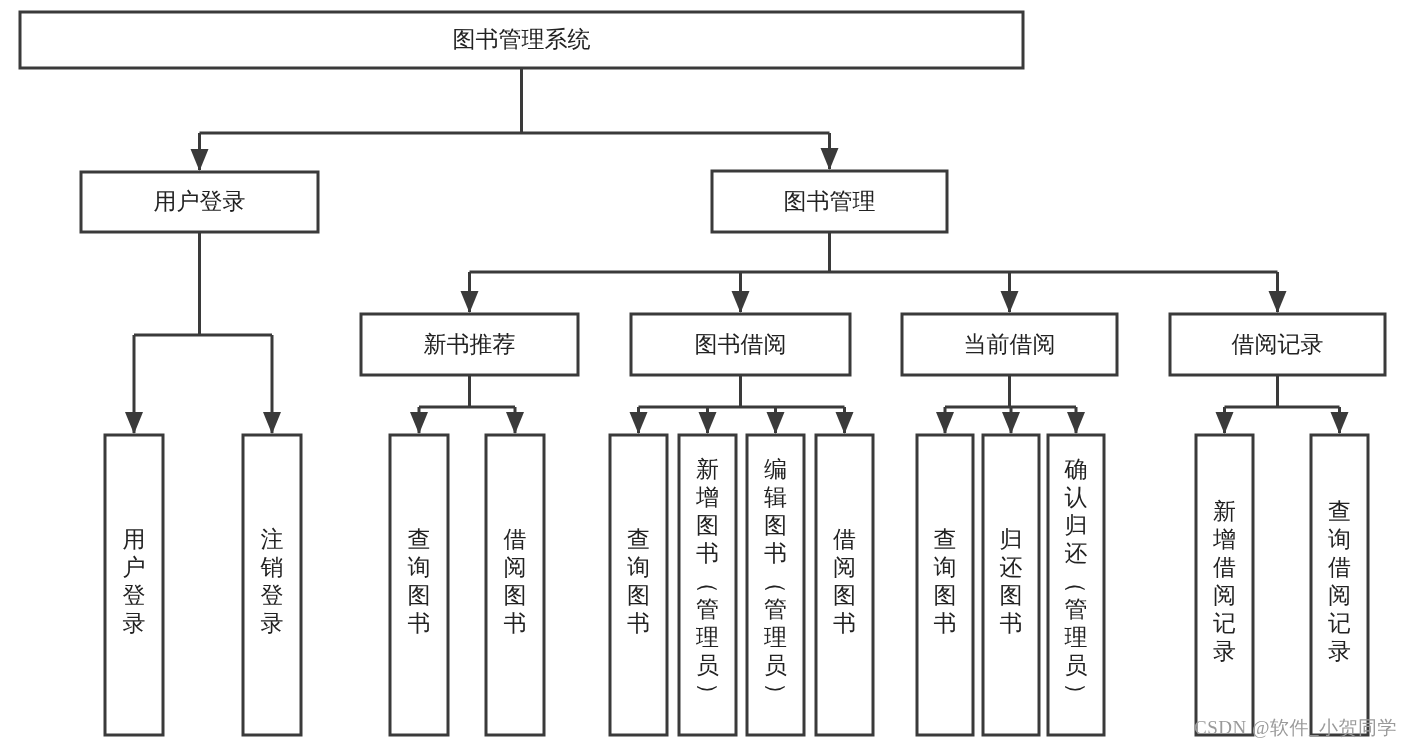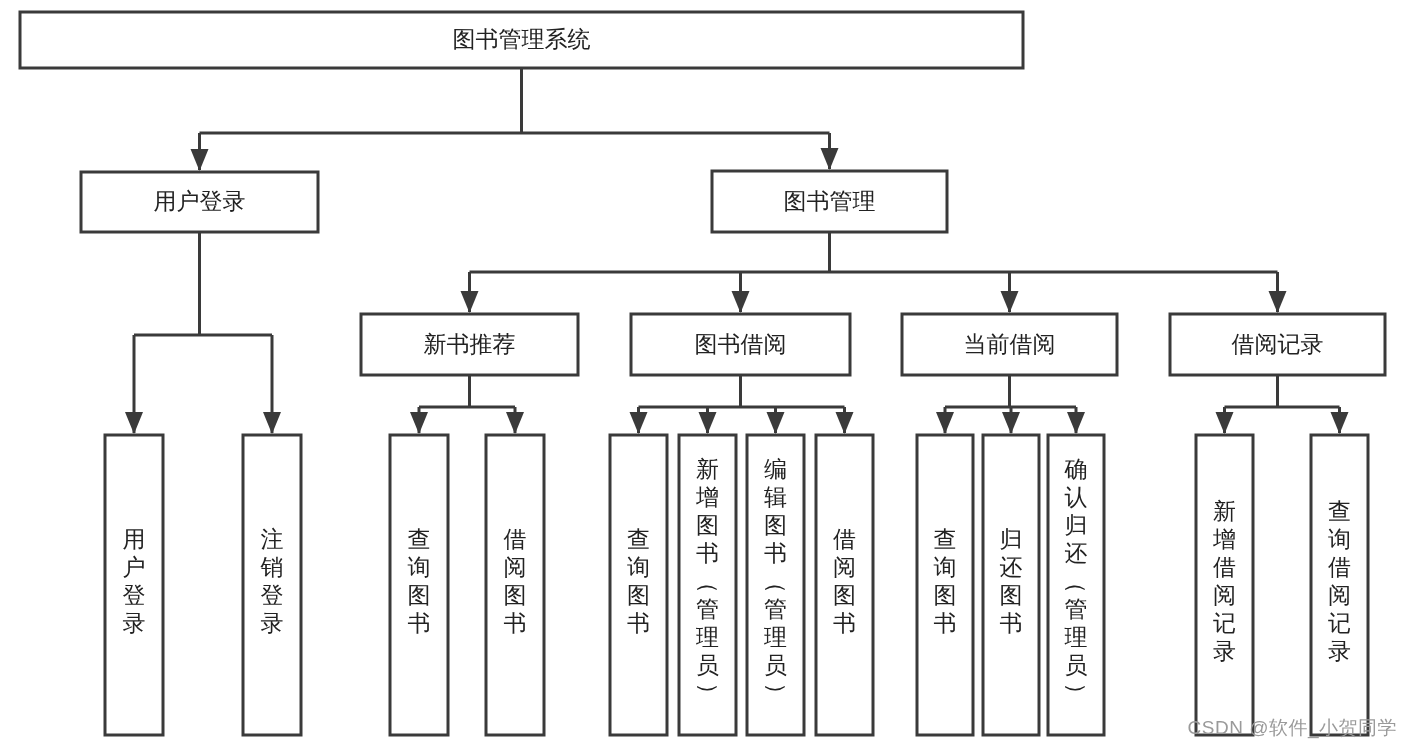--- a/index.html
+++ b/index.html
@@ -51,21 +51,21 @@
   .node-label-vertical {
     font-family: "Liberation Sans", "DejaVu Sans", sans-serif;
     fill: #222222;
     font-size: 23px;
     text-anchor: middle;
   }
   .watermark {
     position: absolute;
     right: 8px;
     bottom: 6px;
-    font-family: Liberation Sans, sans-serif;
+    font-family: Liberation Serif, serif;
     font-size: 19px;
     color: #9a9a9a;
     letter-spacing: 0.5px;
     white-space: nowrap;
     pointer-events: none;
   }
 </style>
 </head>
 <body>
 

